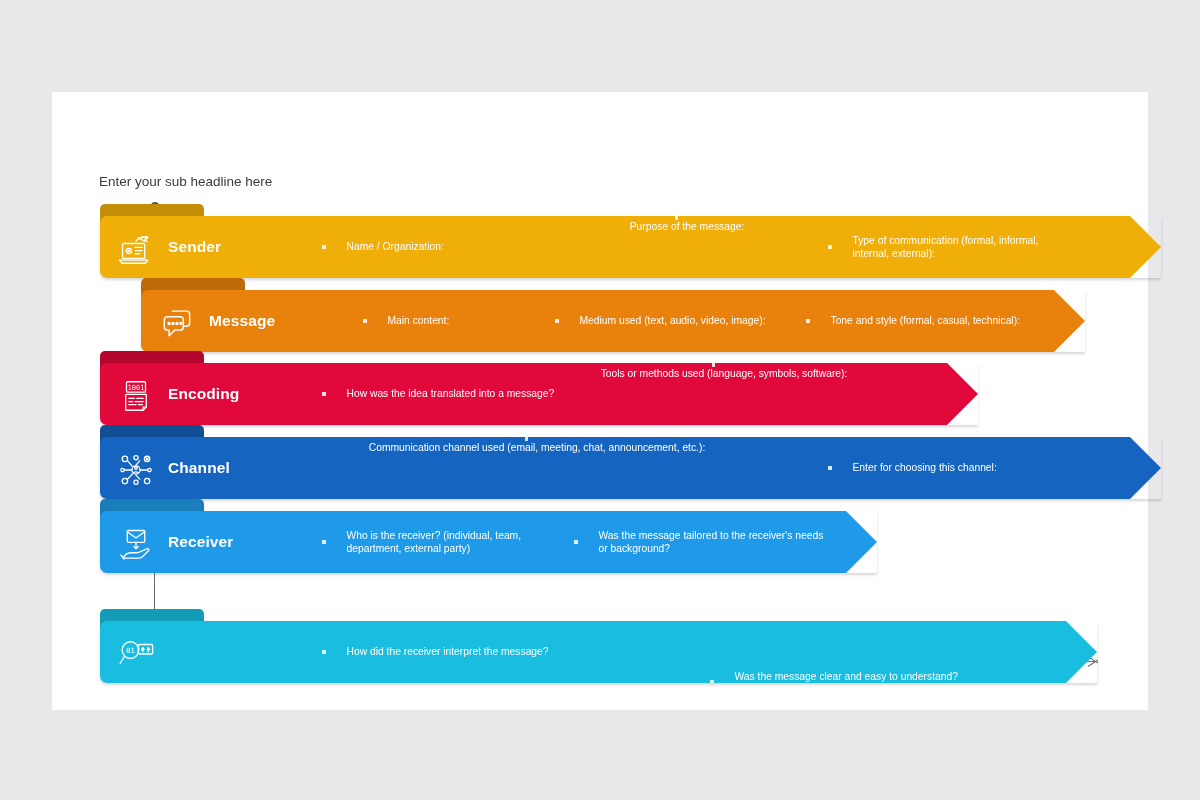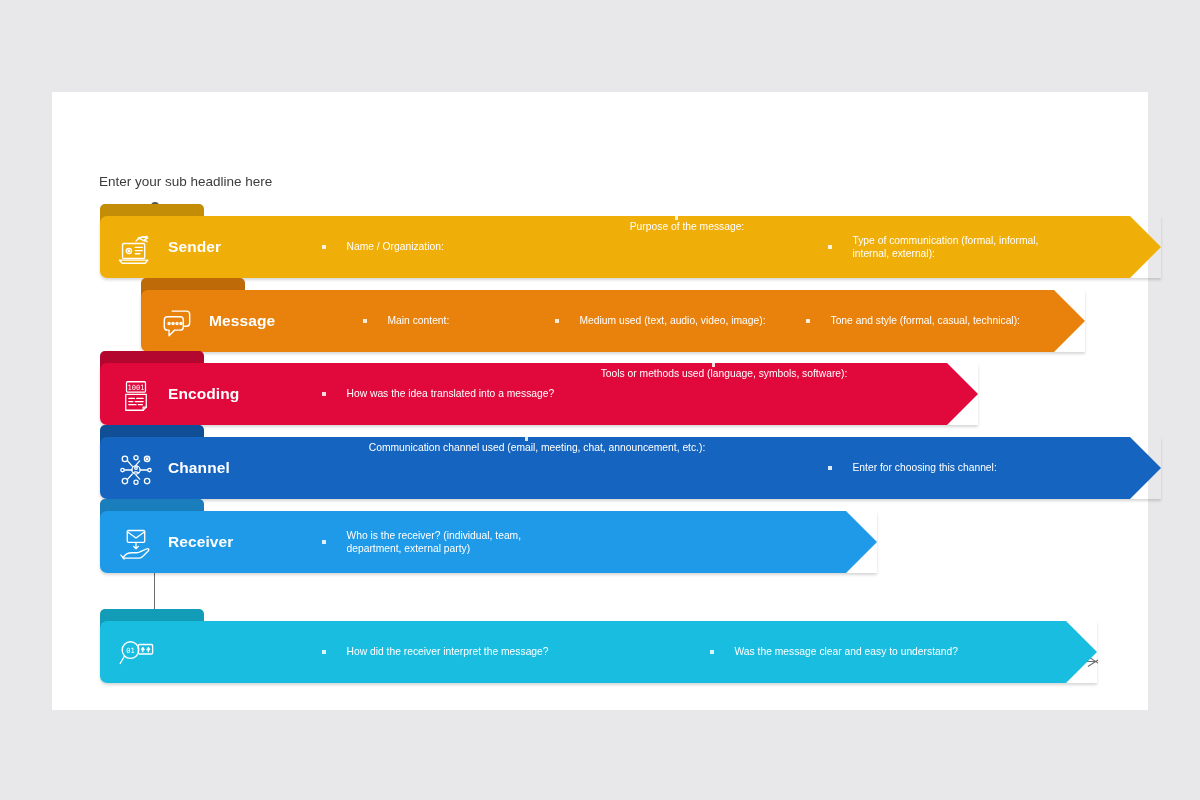--- a/index.html
+++ b/index.html
@@ -341,20 +341,25 @@
       <path d="M8 41c2-4 7-6 11-6h6c2 0 4-1 6-2l7-3c1.6-.7 3 1.4 1.7 2.6L32 40c-1.3 1.2-3 1.9-4.8 1.9H8z"></path>
       <path d="M5 38l4 5"></path>
     </svg>
         </div>
         <div class="row-label">Receiver</div>
         <div class="bullet-item" style="left: 222px; width: 220px;">
           <span class="bullet-dot"></span>
           <span class="bullet-text">Who is the receiver? (individual, team,
 department, external party)</span>
         </div>
+        <div class="bullet-item" style="left: 474px; width: 250px;">
+          <span class="bullet-dot"></span>
+          <span class="bullet-text">Was the message tailored to the receiver's needs
+or background?</span>
+        </div>
       </div>
       <div class="row" style="top: 493px; width: 997px; margin-top: 36px;">
         <div class="tab" style="background: rgb(19, 156, 184);"></div>
         <div class="bar" style="width: 997px;">
           <div class="bar-body" style="width: 966px; background: rgb(24, 189, 224);"></div>
           <div class="bar-tip" style="left: 966px; background: rgb(24, 189, 224);"></div>
         </div>
         <div class="icon-box">
           <svg width="38" height="38" viewBox="0 0 48 48" fill="none" stroke="#fff" stroke-width="1.7" stroke-linecap="round" stroke-linejoin="round">
       <circle cx="17" cy="19" r="10.5"></circle>
@@ -362,19 +367,19 @@
       <path d="M9.5 26.5L4 36"></path>
       <rect x="27" y="12" width="18" height="12" rx="1.6"></rect>
       <path d="M31 18.5l1.6-2.6 1.6 2.6M32.6 15.9v5.2"></path>
       <path d="M38 18.5l1.6-2.6 1.6 2.6M39.6 15.9v5.2"></path>
     </svg>
         </div>
         <div class="bullet-item" style="left: 222px; width: 250px;">
           <span class="bullet-dot"></span>
           <span class="bullet-text">How did the receiver interpret the message?</span>
         </div>
-        <div class="bullet-item" style="left: 610px; width: 280px;">
+        <div class="bullet-item" style="left: 610px; width: 280px; align-items: flex-end;">
           <span class="bullet-dot"></span>
           <span class="bullet-text">Was the message clear and easy to understand?</span>
         </div>
       </div>
     </div>
 </div>
 
 </body></html>

